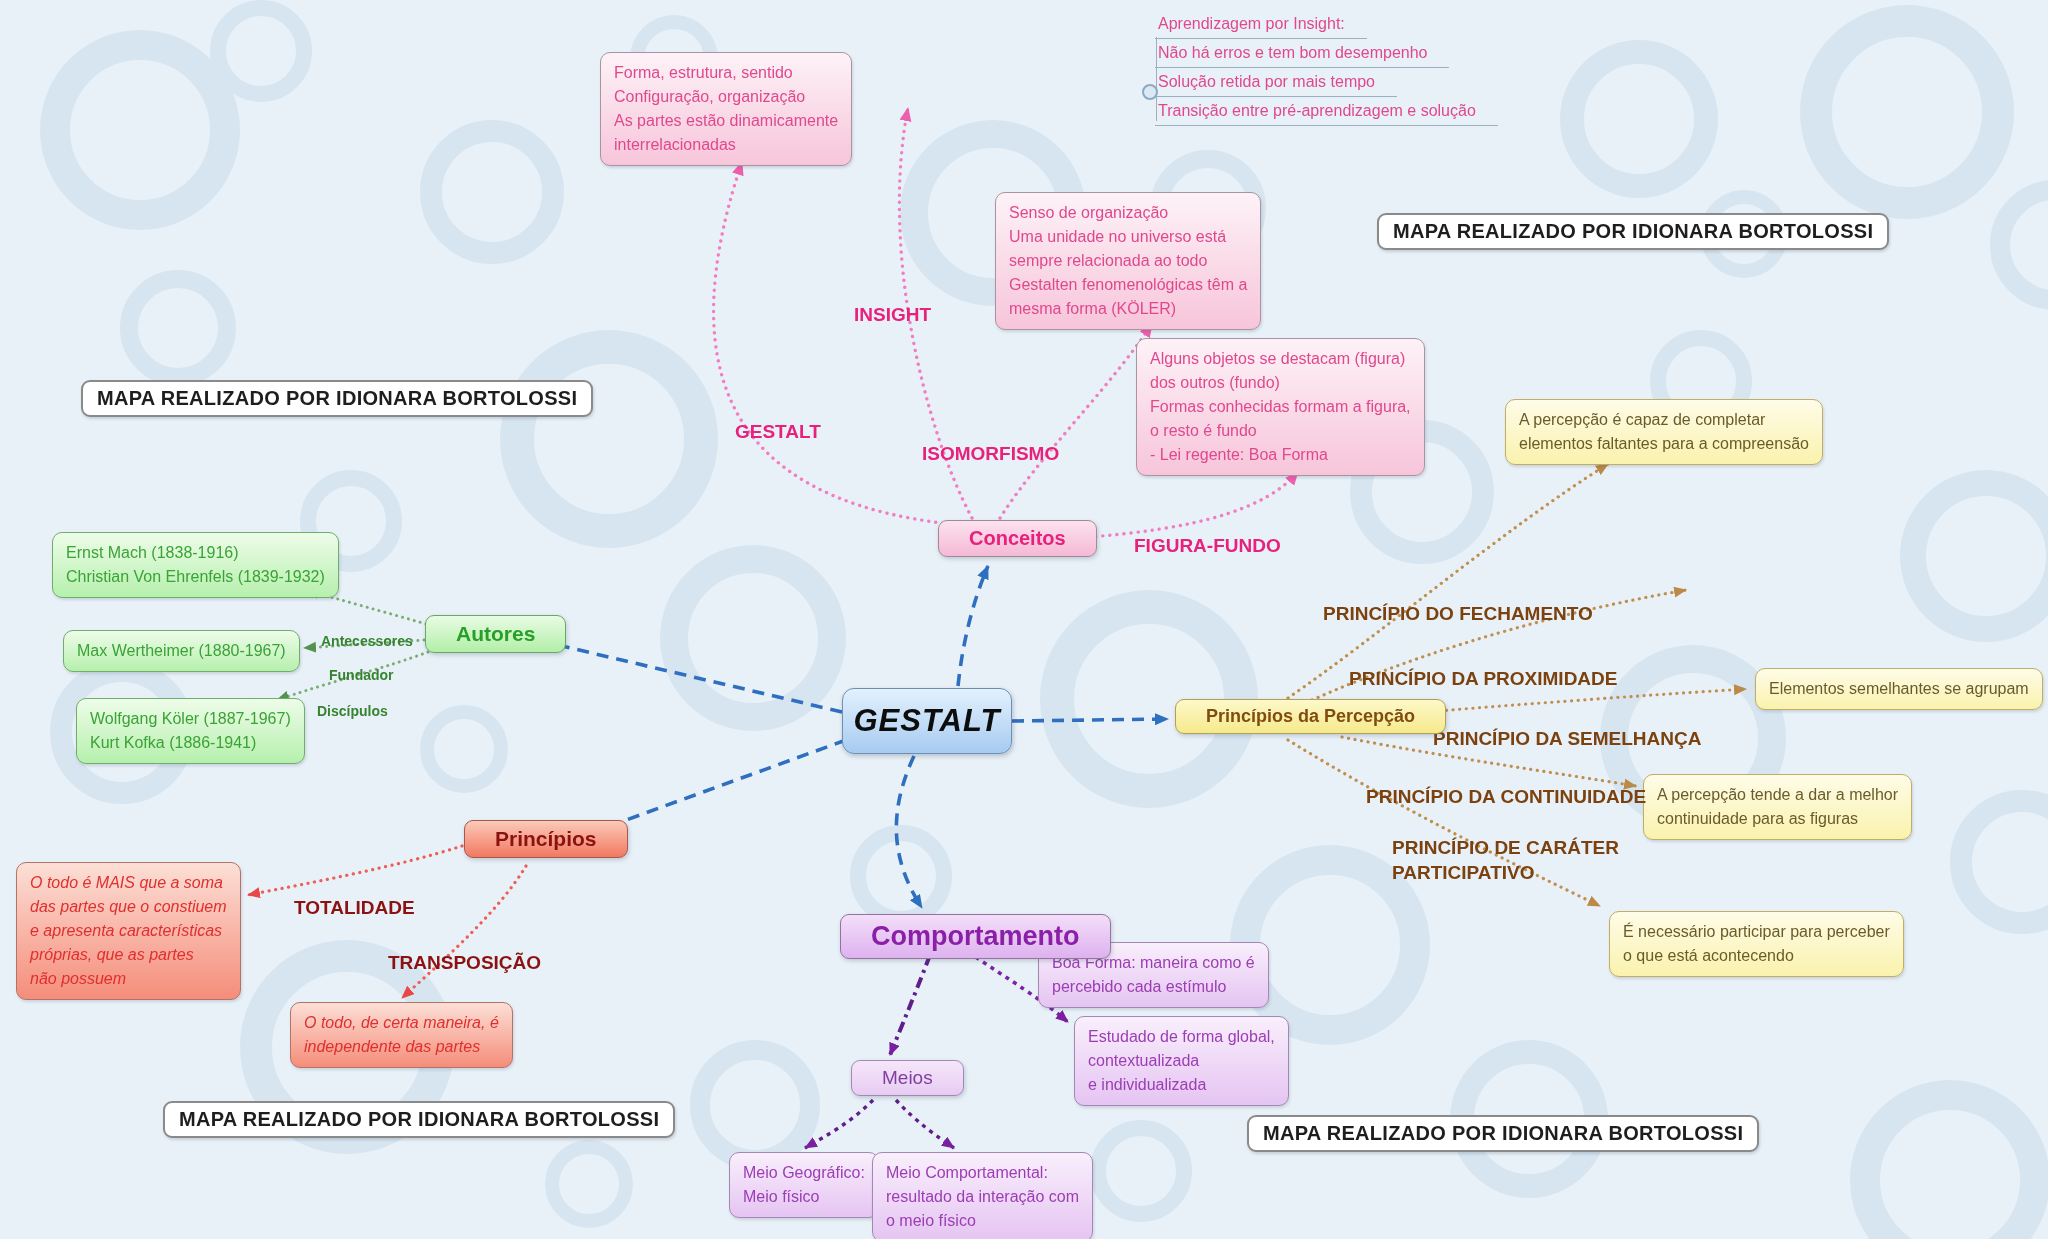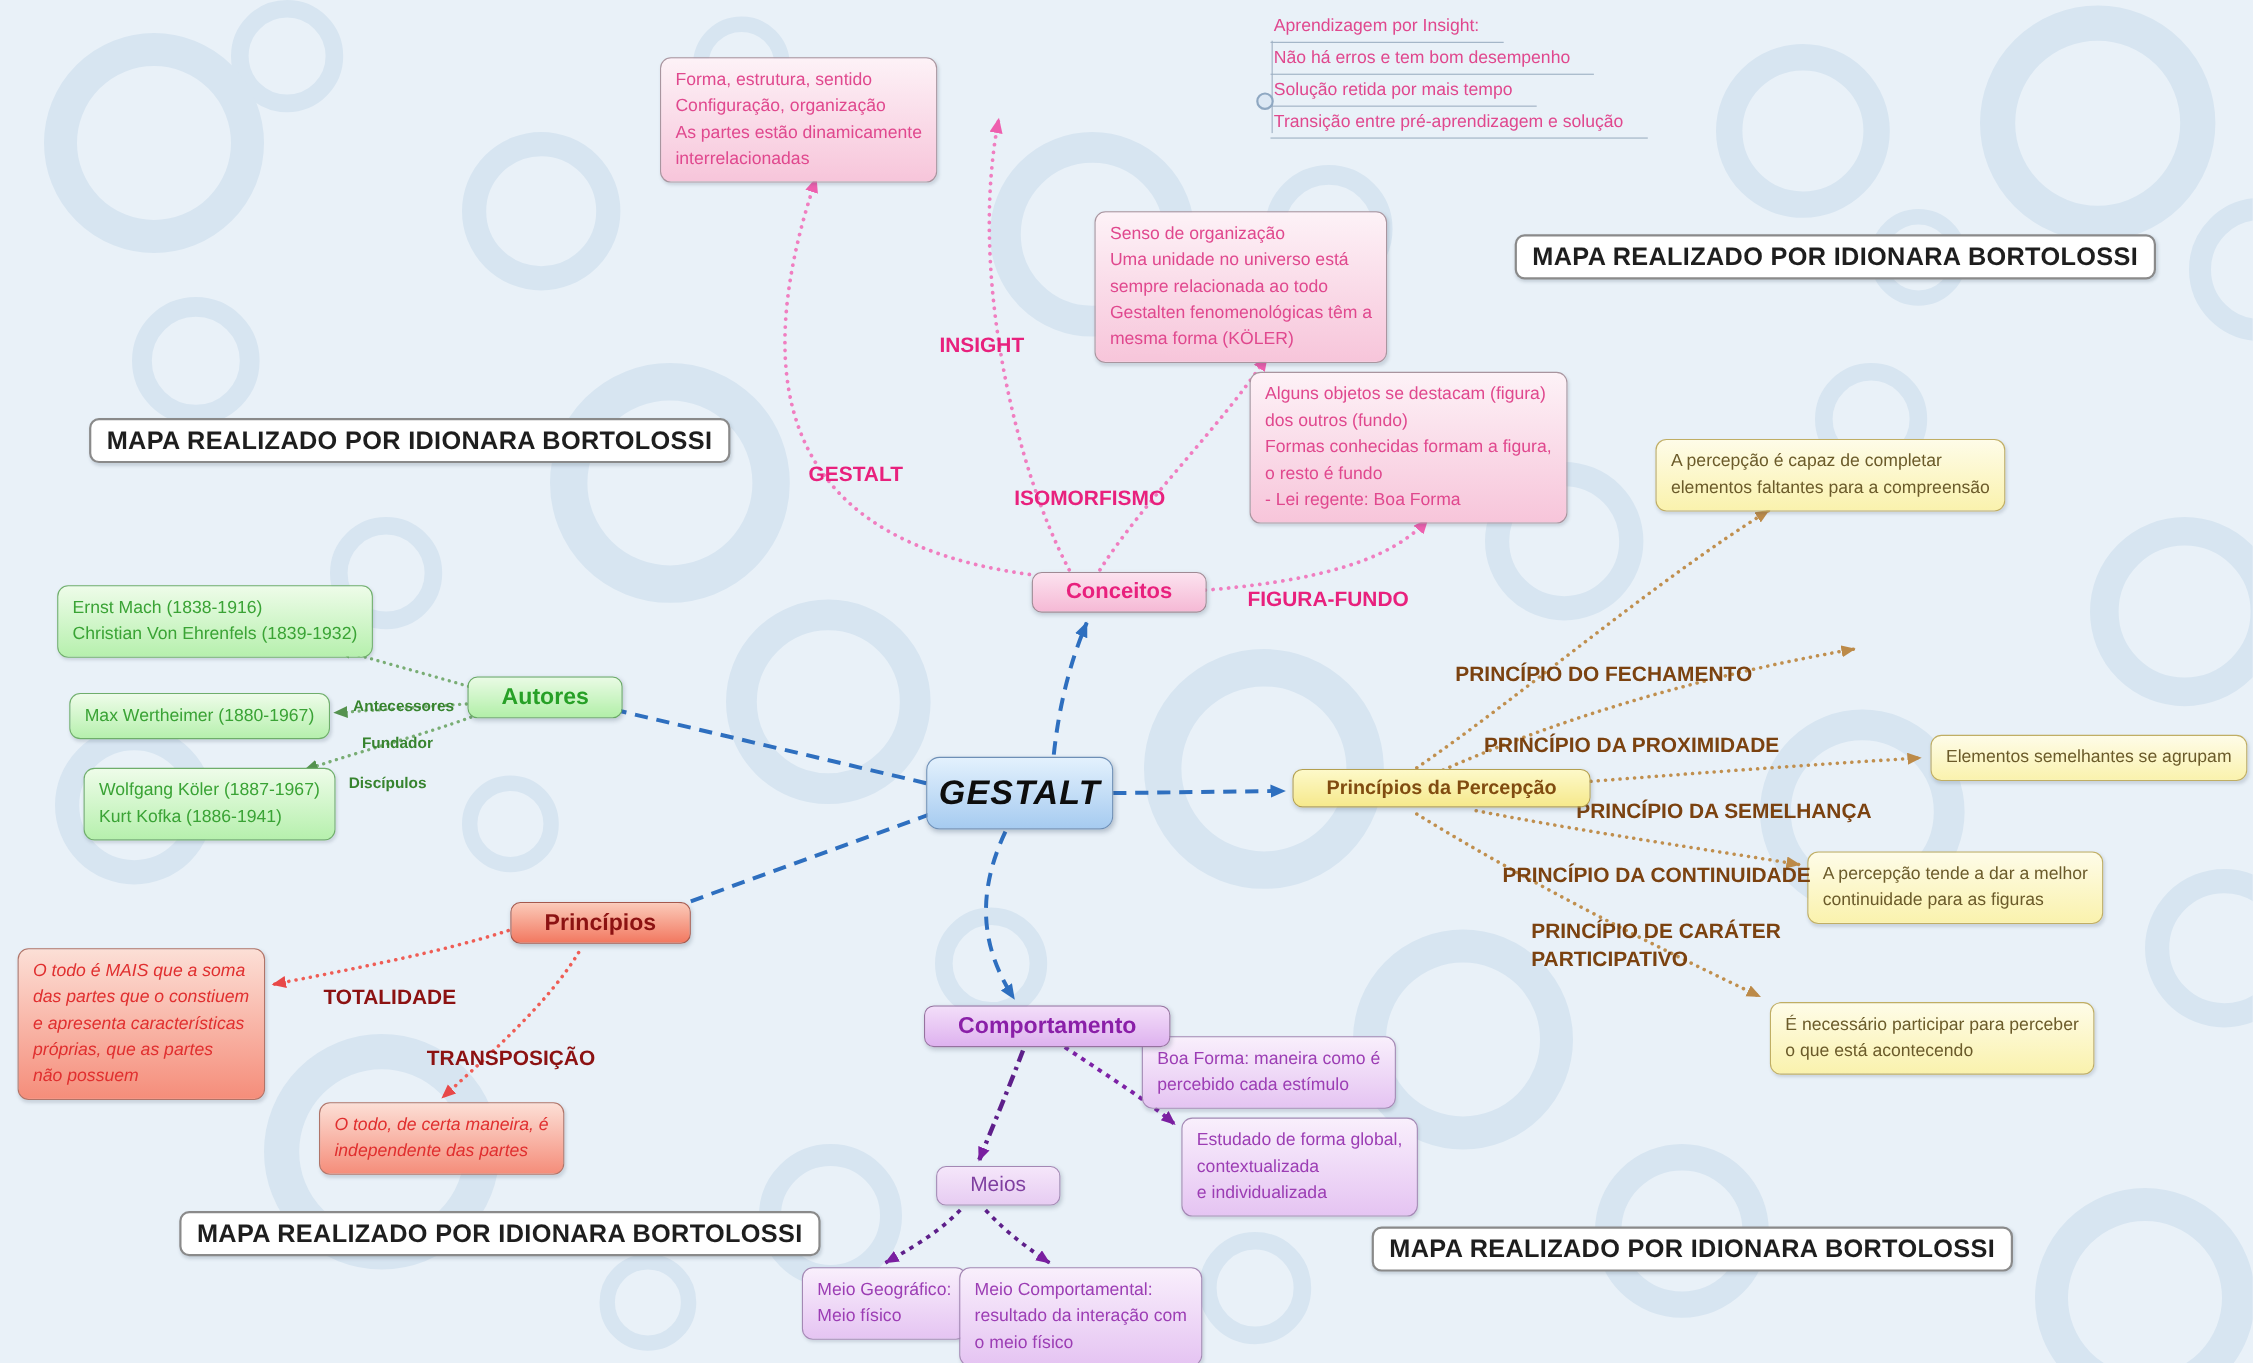--- a/index.html
+++ b/index.html
@@ -12,34 +12,34 @@
   .tbox.pink{background:linear-gradient(#fdf2f7,#f7c5da);border-color:#a9959f;color:#e0488e;}
   .tbox.green{background:linear-gradient(#eefce9,#b6f0ad);border-color:#6fae6b;color:#3aa335;}
   .tbox.yellow{background:linear-gradient(#fefce8,#faf2ad);border-color:#c0ae64;color:#6b5b2a;}
   .tbox.red{background:linear-gradient(#fcdfd6,#f58d7a);border-color:#b07468;color:#e02f2f;font-style:italic;}
   .tbox.purple{background:linear-gradient(#f9effc,#e5c4f2);border-color:#a488b4;color:#9c3db4;}
   .node{position:absolute;z-index:3;border-radius:9px;padding:6px 30px;font-weight:bold;width:max-content;
         border:1px solid;box-shadow:1px 2px 4px rgba(60,80,100,.25);}
   .node.n-pink{background:linear-gradient(#fce2ef,#f5b9d5);border-color:#a08a94;color:#e8217d;font-size:20px;}
   .node.n-green{background:linear-gradient(#e9fbe4,#b2efa8);border-color:#68a864;color:#27a027;font-size:21px;}
   .node.n-red{background:linear-gradient(#fbcab9,#f27860);border-color:#a5594d;color:#8c1212;font-size:21px;}
-  .node.n-purple{background:linear-gradient(#f3def9,#deb2ef);border-color:#96729f;color:#8a1fa8;font-size:21px;}
+  .node.n-purple{background:linear-gradient(#f3def9,#deb2ef);border-color:#96729f;color:#8a1fa8;font-size:27px;}
   .node.n-purple-light{background:linear-gradient(#f5e6fa,#e7ccf2);border-color:#a488b4;color:#7f3fa0;font-size:19px;font-weight:normal;}
   .node.n-yellow{background:linear-gradient(#fdf9c9,#f6e98c);border-color:#b4a050;color:#814c10;font-size:18px;}
   .root-node{position:absolute;z-index:3;left:842px;top:688px;width:168px;height:64px;border-radius:12px;
         background:linear-gradient(#e3f1fd,#a6cbf0);border:1px solid #6e8fb6;display:flex;align-items:center;
         justify-content:center;font-size:31px;font-weight:bold;font-style:italic;letter-spacing:1px;color:#0d0d0d;
         box-shadow:1px 2px 5px rgba(50,70,95,.3);}
   .elabel{position:absolute;z-index:2;font-weight:bold;width:max-content;white-space:pre-line;margin-top:36px;}
   .lab-pink{color:#e8217d;font-size:19px;}
   .lab-green{color:#37842f;font-size:14px;}
   .lab-red{color:#8c1212;font-size:19px;}
   .lab-brown{color:#7b4210;font-size:19px;line-height:25px;}
   .mapa{position:absolute;z-index:2;background:#fff;border:2px solid #8a8a8a;border-radius:9px;padding:5px 14px;
-        font-weight:bold;font-size:23px;color:#1e1e1e;width:max-content;letter-spacing:.3px;
+        font-weight:bold;font-size:20px;color:#1e1e1e;width:max-content;letter-spacing:.3px;
         box-shadow:1px 2px 3px rgba(60,80,100,.2);}
   #insight-list{position:absolute;z-index:2;left:1155px;top:12px;}
   .ins-row{border-bottom:1.6px solid #9db0c2;color:#e0488e;font-size:16px;line-height:20px;
         padding:2px 22px 4px 3px;width:max-content;margin-bottom:2px;}
   #insight-vline{position:absolute;z-index:2;left:1156px;top:37px;width:0;height:84px;border-left:1.6px solid #9db0c2;}
   #collapse-dot{position:absolute;z-index:3;left:1142px;top:84px;width:12px;height:12px;border-radius:50%;
         background:#dce8f4;border:2px solid #8fa8c2;}
 </style>
 </head>
 <body>

